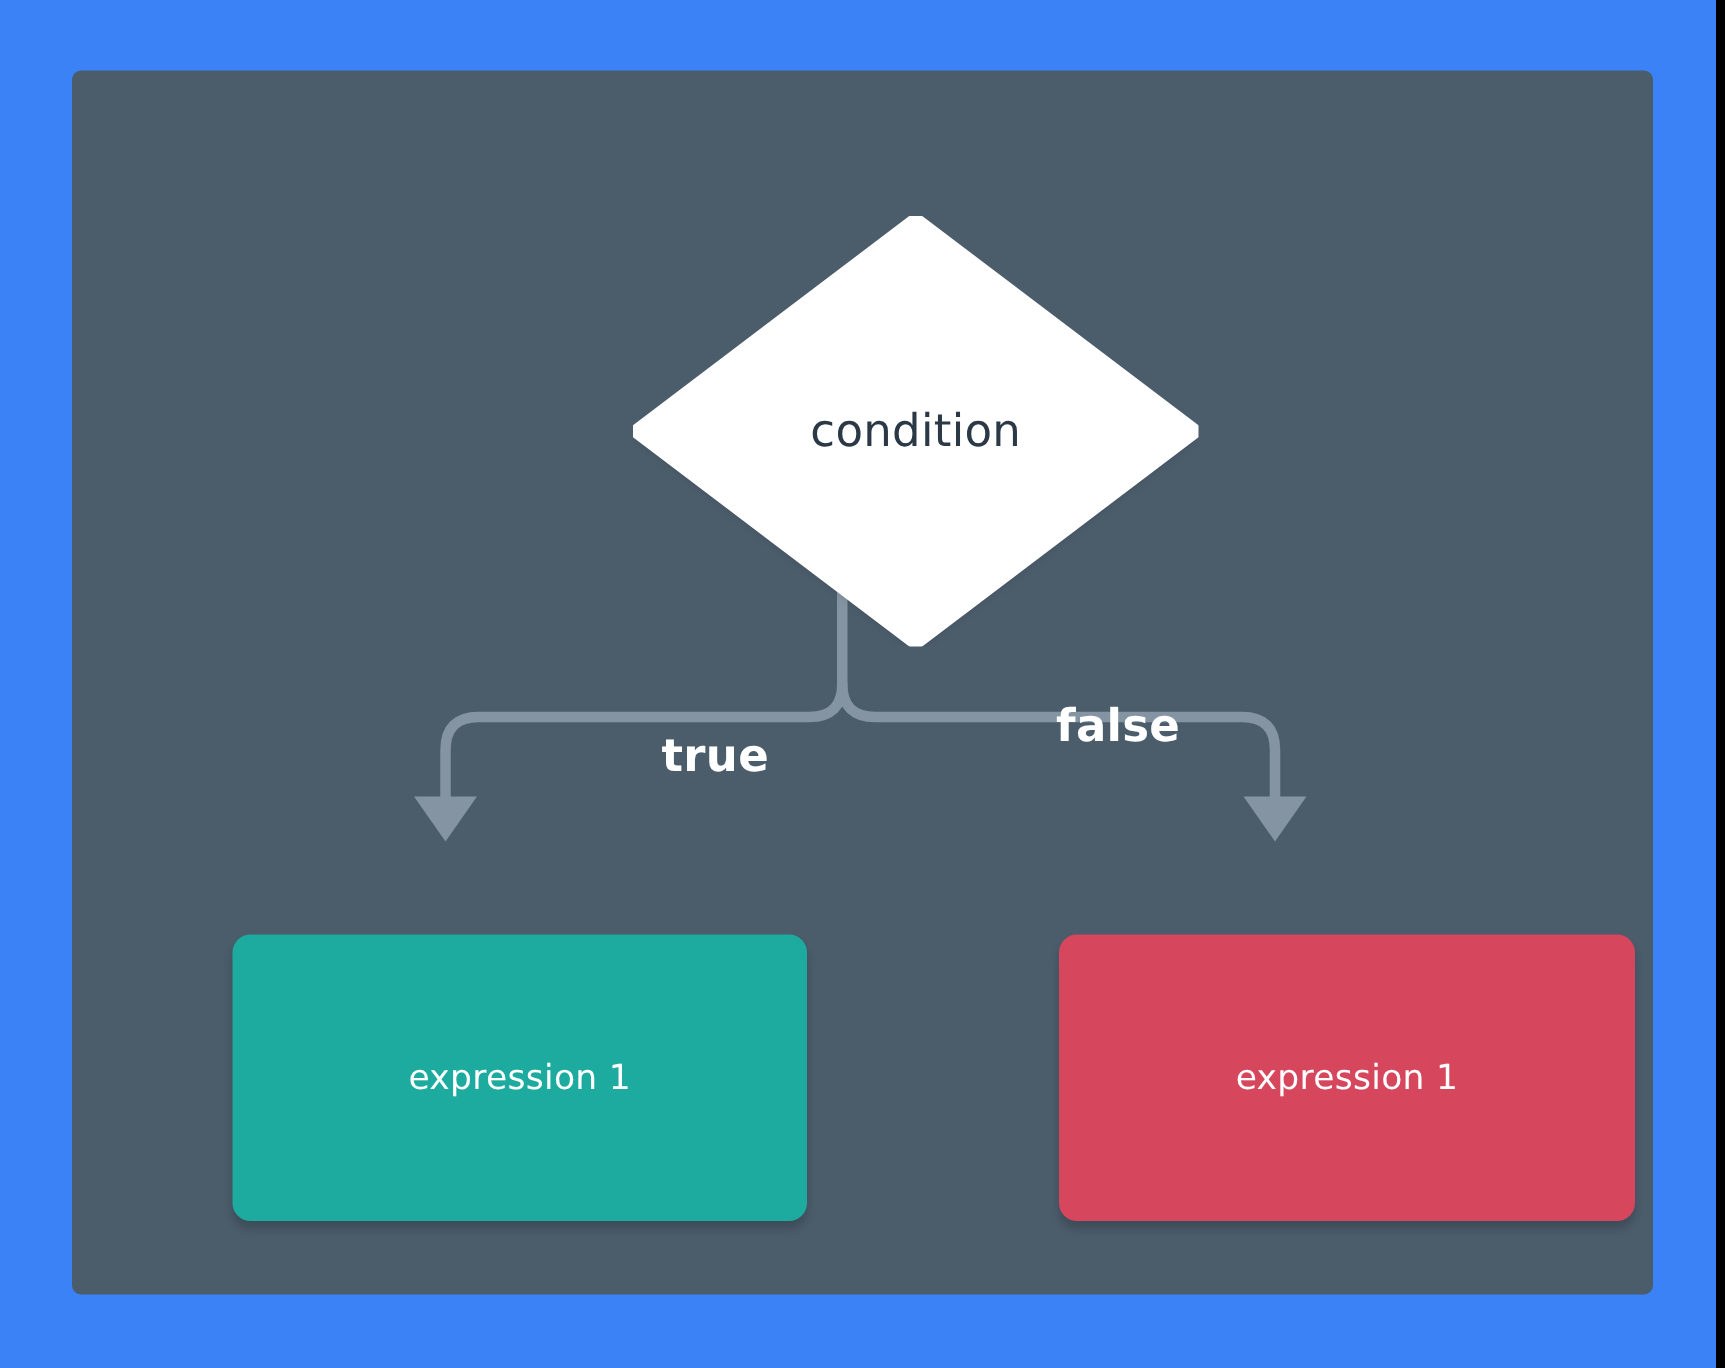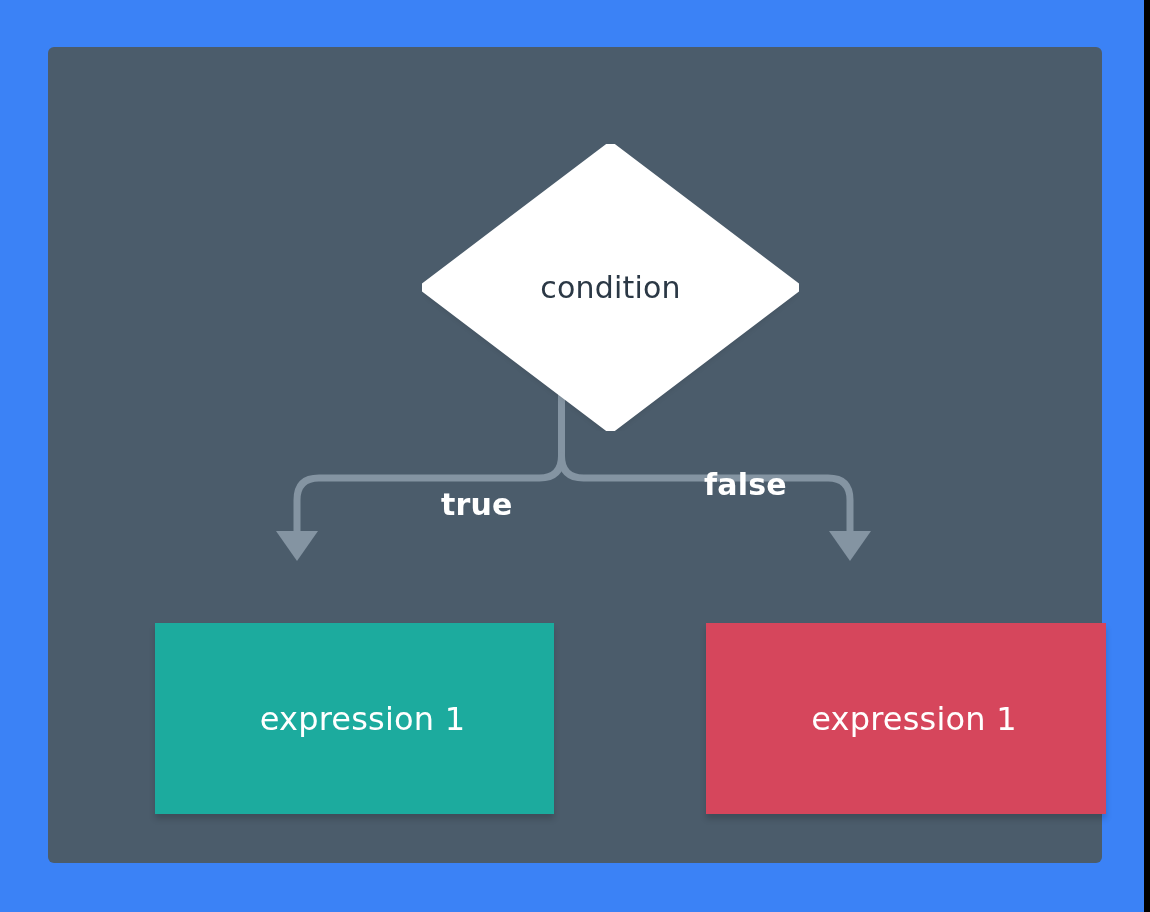--- a/index.html
+++ b/index.html
@@ -82,30 +82,29 @@
     color: #ffffff;
     white-space: nowrap;
     letter-spacing: 0.2px;
   }
   #label-true  { left: 393px; top: 440px; }
   #label-false { left: 656px; top: 420px; }
 
   
   .expr-box {
     position: absolute;
-    border-radius: 0;
+    border-radius: 12px;
     display: flex;
     align-items: center;
     justify-content: center;
     color: #ffffff;
-    font-size: 32px;
+    font-size: 23px;
     font-weight: 400;
     letter-spacing: 0.2px;
     box-shadow: 0 5px 6px rgba(0, 0, 0, 0.17);
-    padding-left: 16px;
   }
   #expr-box-1 {
     left: 107px;
     top: 576px;
     width: 383px;
     height: 191px;
     background: #1cab9e;
   }
   #expr-box-2 {
     left: 658px;

